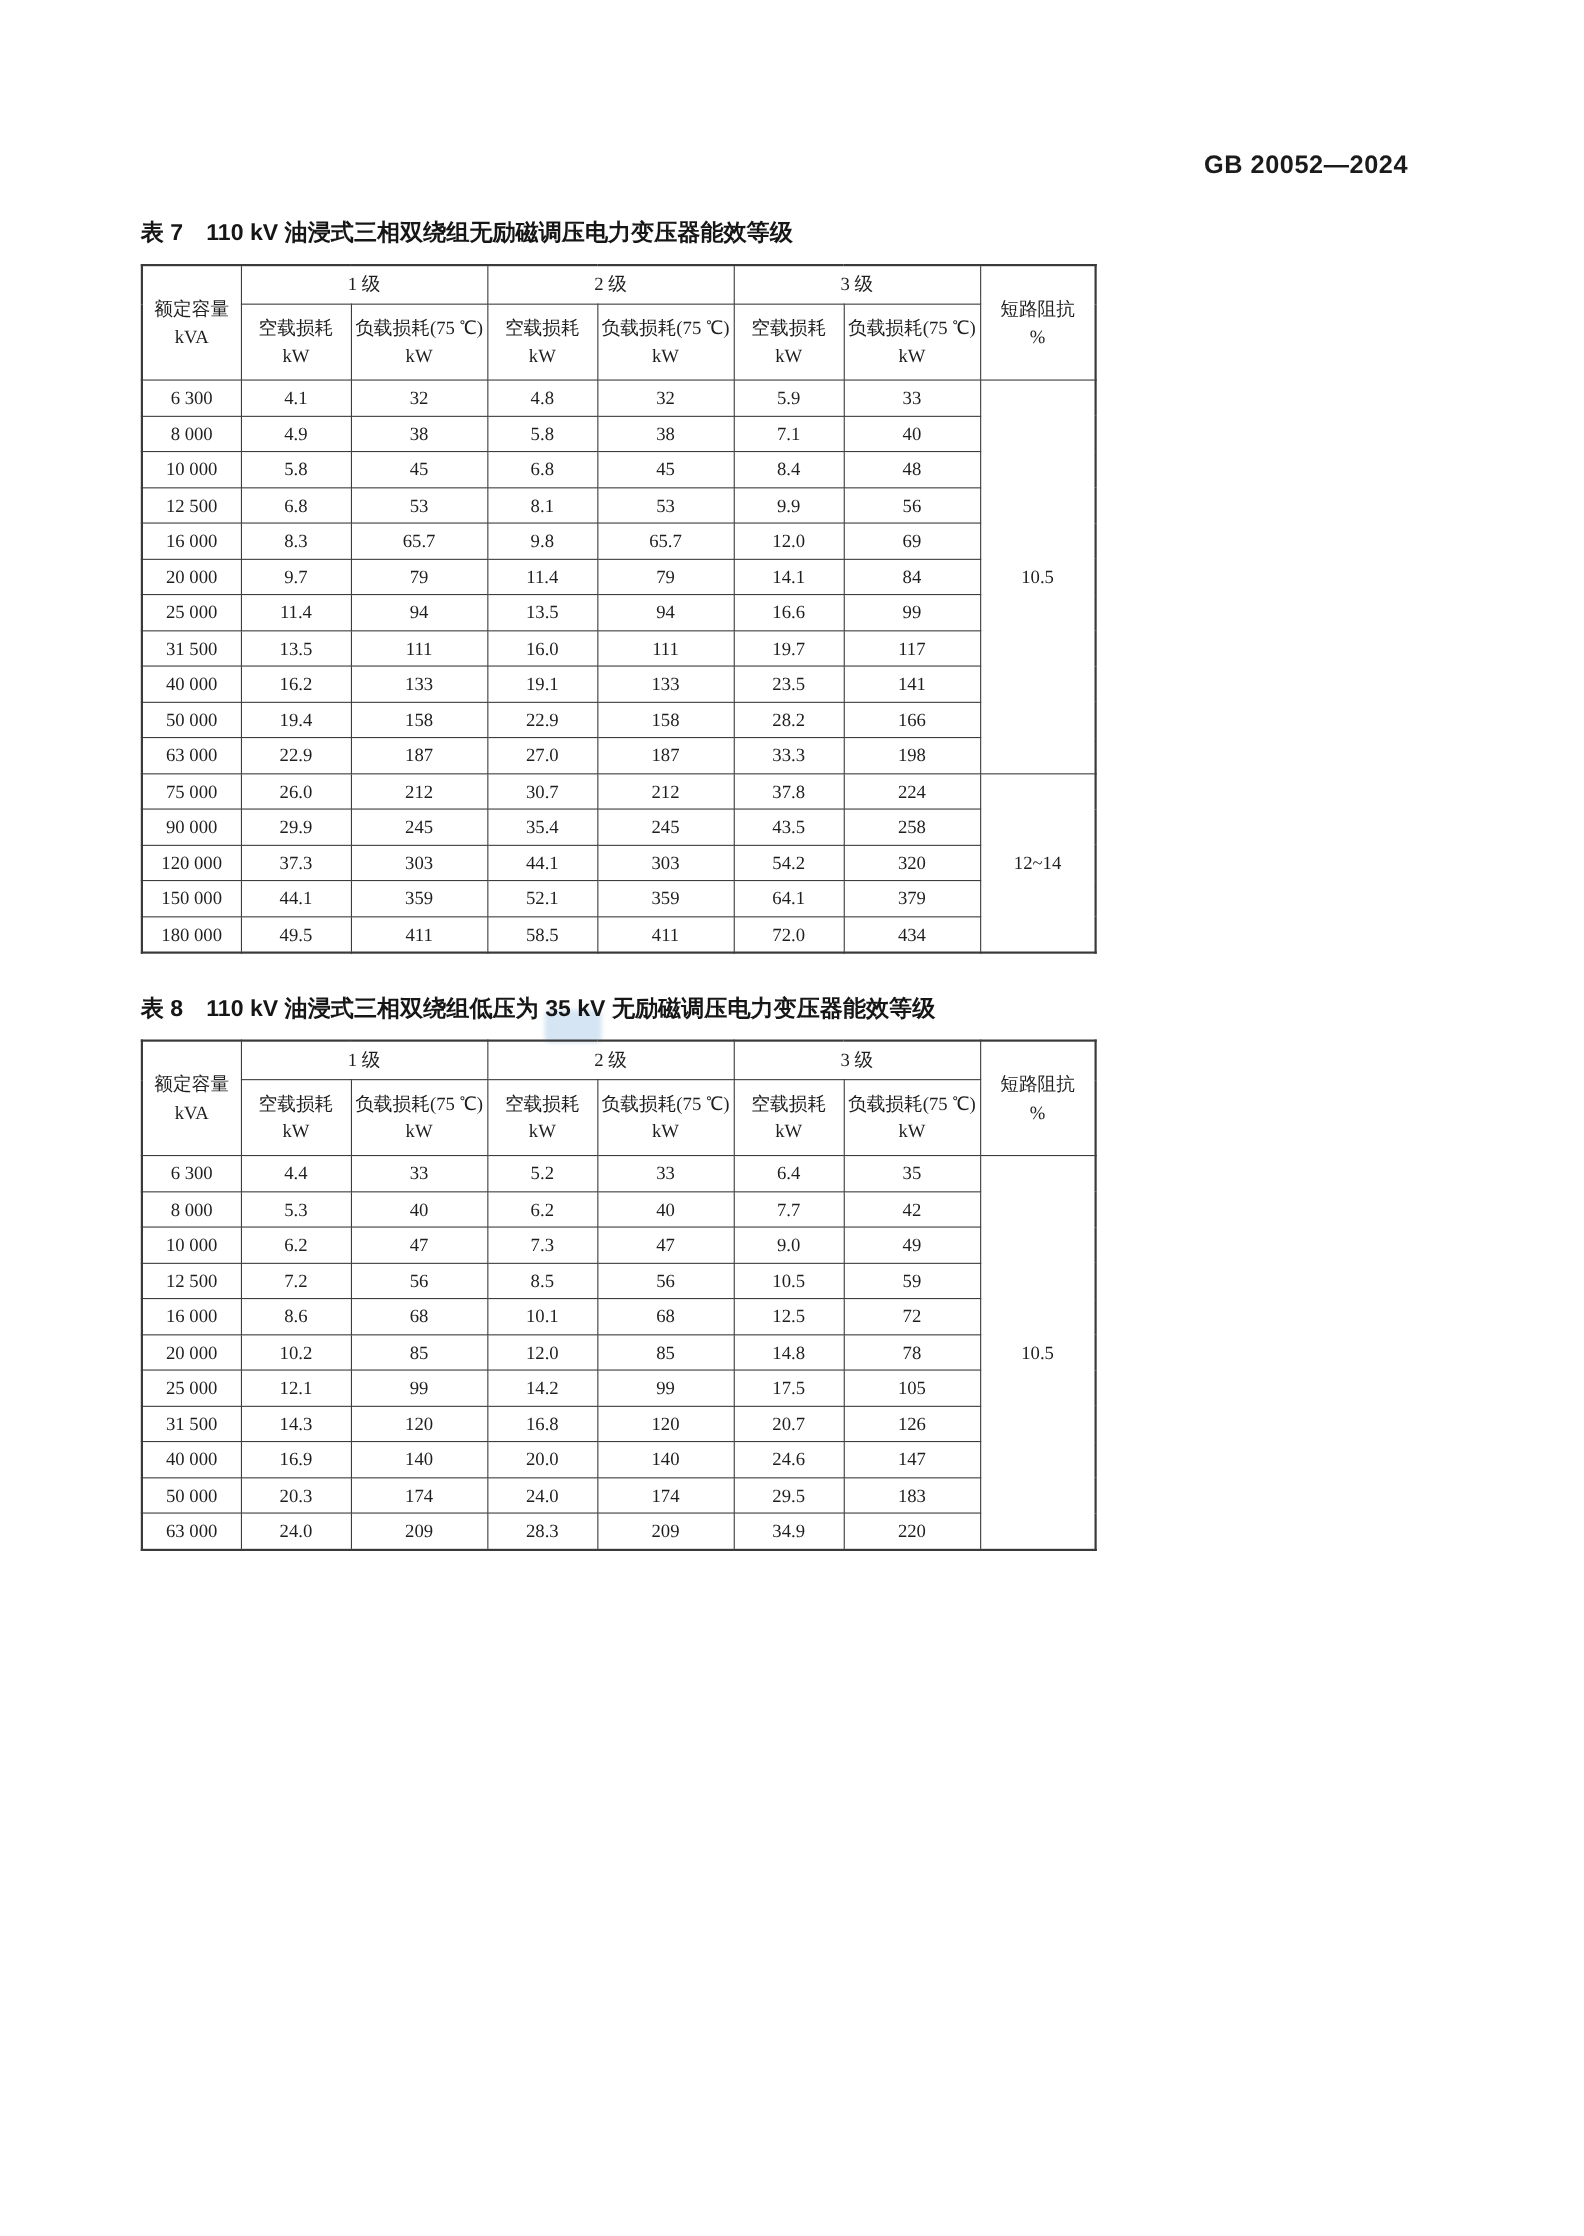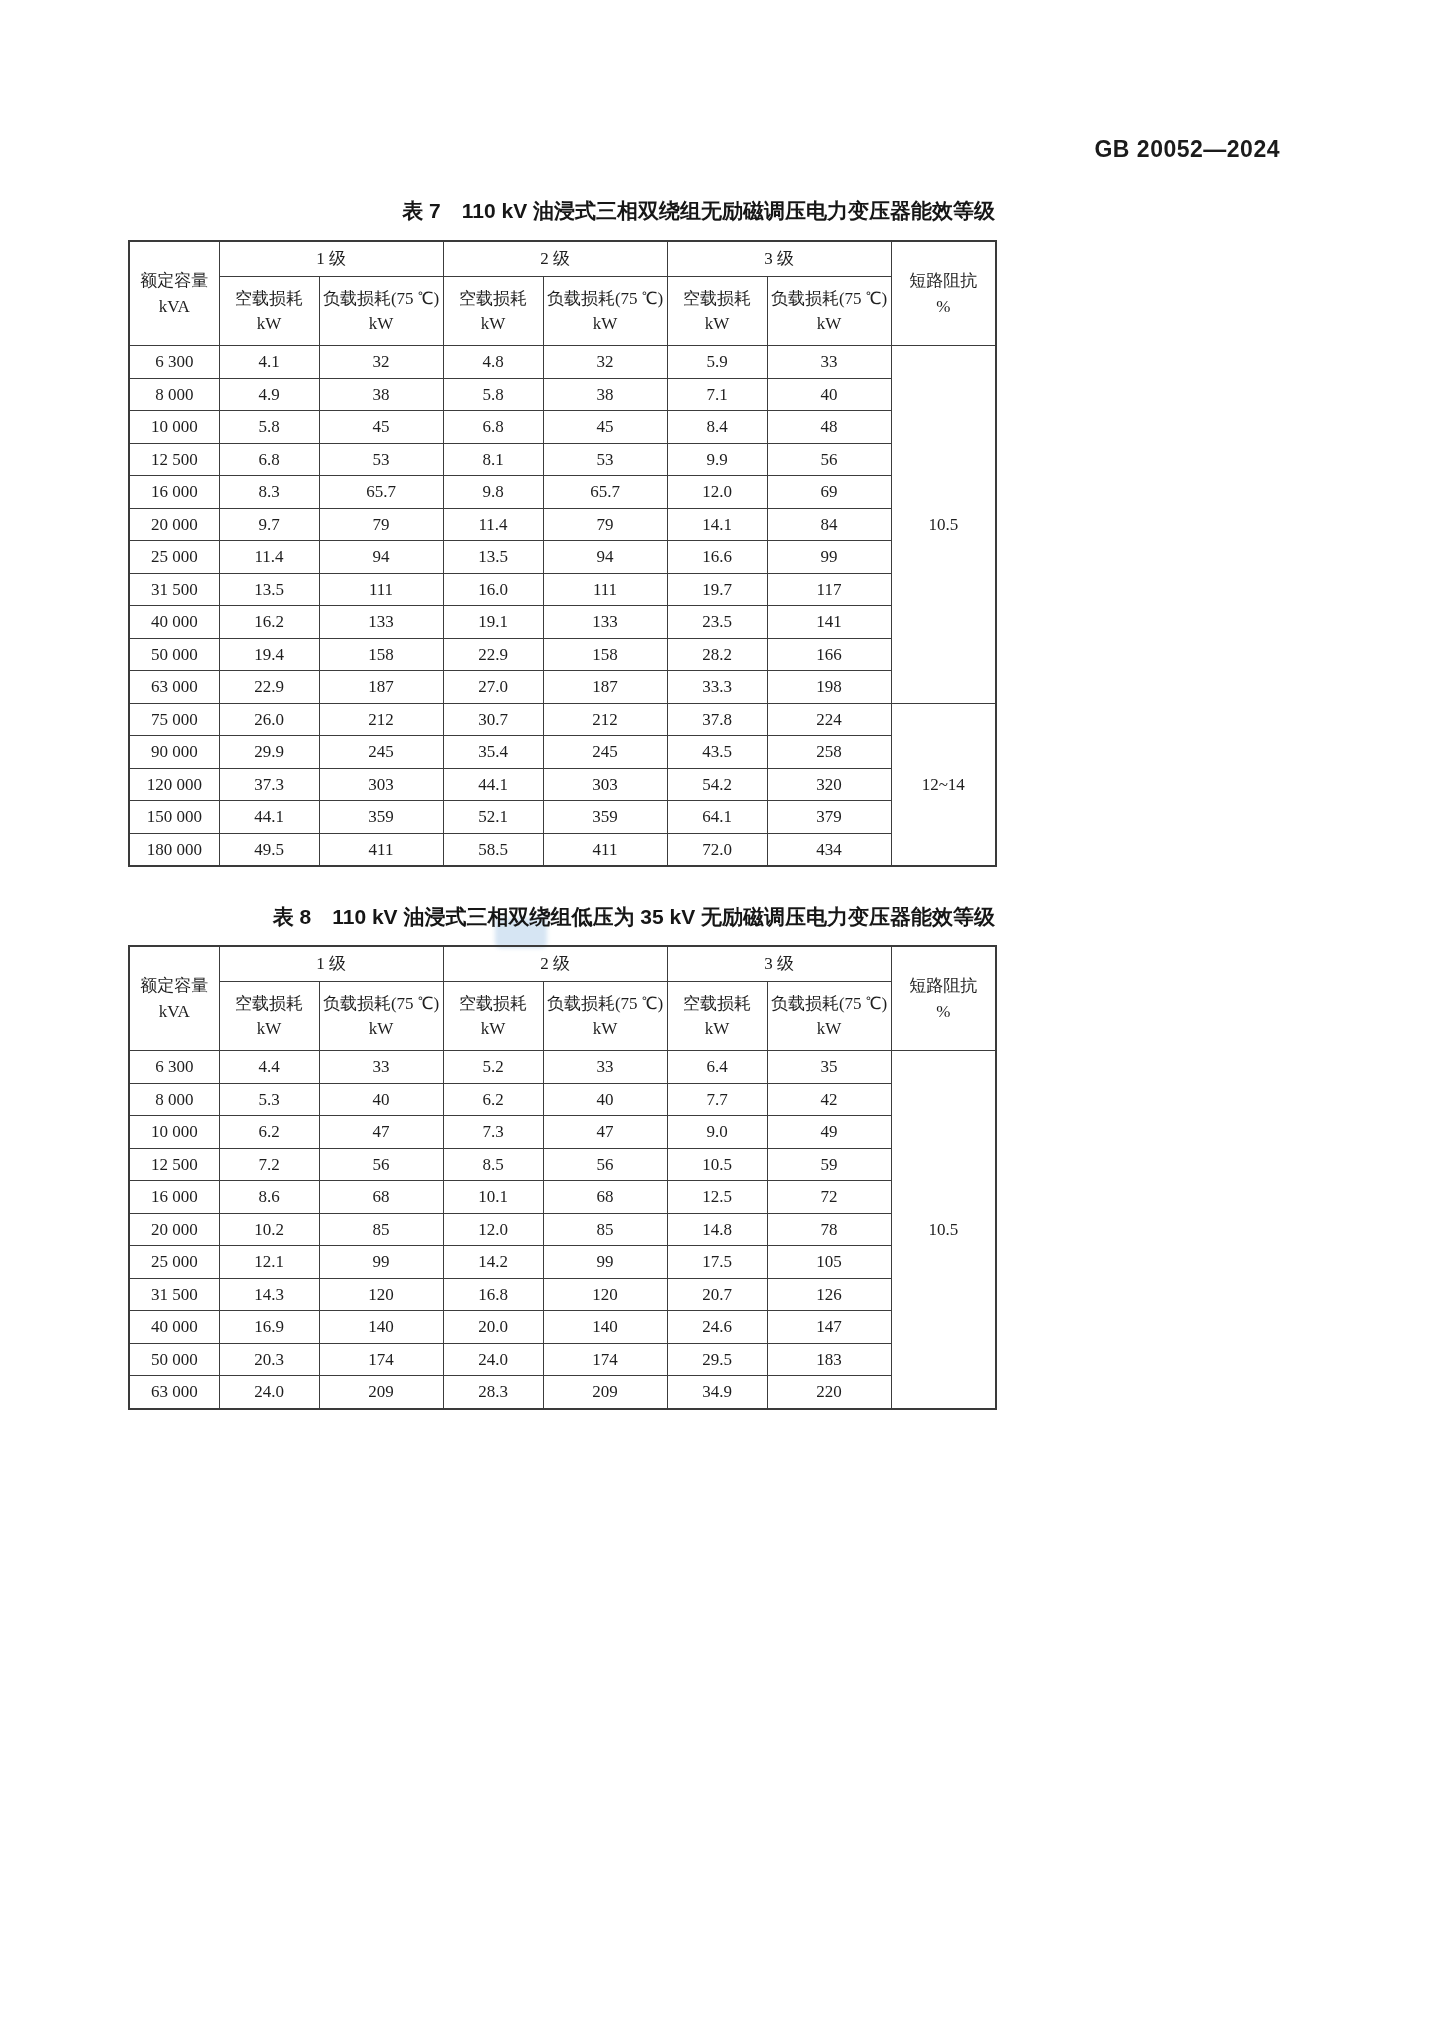--- a/index.html
+++ b/index.html
@@ -19,21 +19,21 @@
     font-family:"Liberation Sans", sans-serif;
     font-size:23px;
     font-weight:bold;
     letter-spacing:0.5px;
     color:#1b1b1b;
   }
   .table-title {
     position:absolute;
     left:128px;
     width:867px;
-    text-align:right;
+    text-align:left;
     font-family:"Liberation Sans", sans-serif;
     font-weight:bold;
     font-size:21px;
     color:#161616;
     white-space:nowrap;
   }
   #title-0 { top:197px; }
   #title-1 { top:903px; }
   table.std {
     position:absolute;

